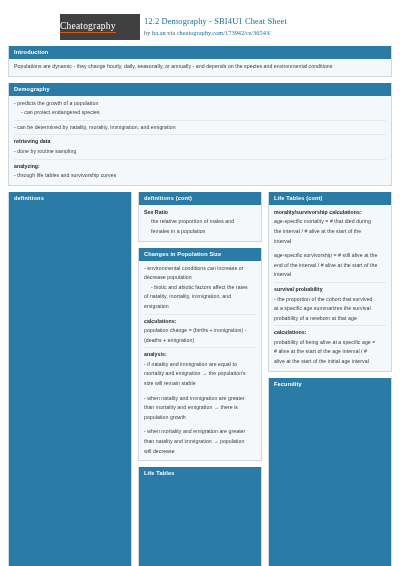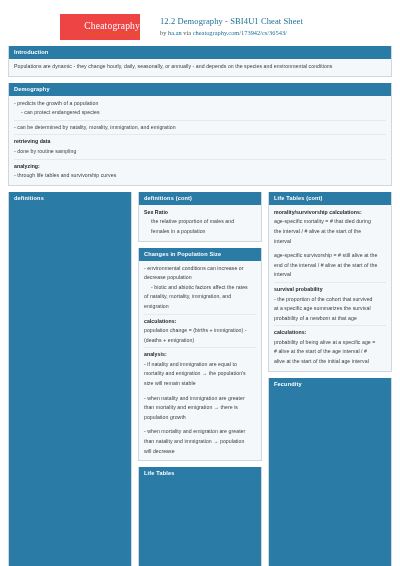--- a/index.html
+++ b/index.html
@@ -26,37 +26,37 @@
   .header {
     display: flex;
     align-items: flex-start;
     padding: 14px 0 10px 52px;
     height: 46px;
     box-sizing: border-box;
   }
   .logo {
     width: 80px;
     height: 26px;
-    background: #ef4444;
+    background: #404040;
     display: flex;
     align-items: center;
-    justify-content: flex-end;
+    justify-content: flex-start;
     flex: none;
   }
   .logo-text {
     font-family: "Liberation Serif", serif;
     color: #ffffff;
     font-size: 9.5px;
     letter-spacing: .2px;
     border-bottom: 1.2px solid #d95c12;
     padding-bottom: 1px;
     line-height: 10px;
   }
   .title-block {
-    margin-left: 20px;
+    margin-left: 4px;
     padding-top: 2px;
   }
   .sheet-title {
     font-family: "Liberation Serif", serif;
     font-size: 8.5px;
     color: #1e6f9a;
     line-height: 11px;
     letter-spacing: .1px;
   }
   .sheet-byline {

